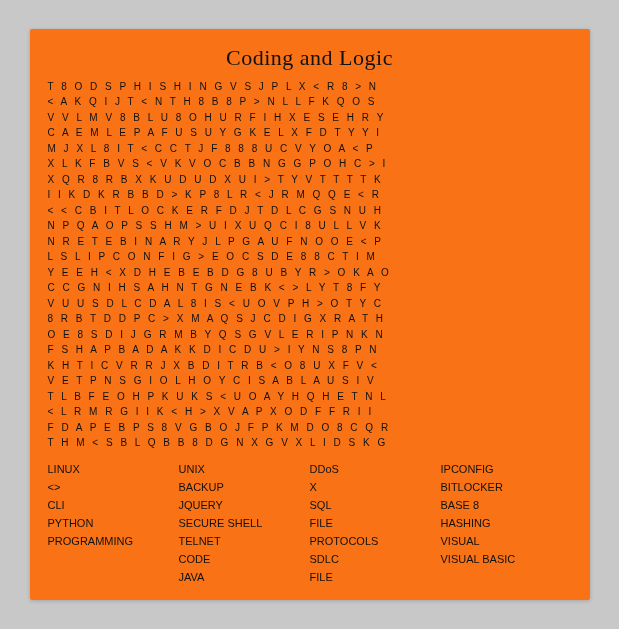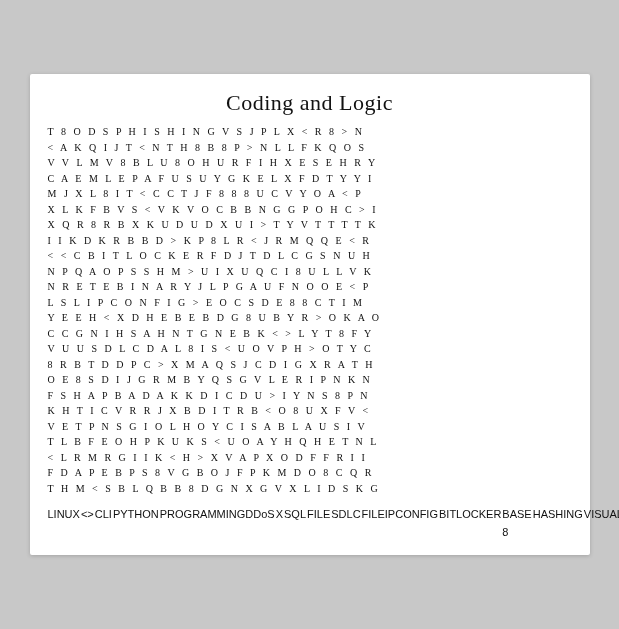--- a/index.html
+++ b/index.html
@@ -7,52 +7,53 @@
       width: 619px;
       height: 629px;
       background: #c8c8c8;
       display: flex;
       align-items: center;
       justify-content: center;
       font-family: Arial, sans-serif;
     }
     .page {
       width: 560px;
-      background: #ffffff;
+      background: #f97316;
       padding: 16px 18px 14px 18px;
       border-radius: 2px;
       box-shadow: 0 1px 4px rgba(0,0,0,0.18);
     }
     .title {
       text-align: center;
       font-size: 22px;
       font-weight: 400;
       letter-spacing: 0.5px;
       margin-bottom: 8px;
       color: #111;
       font-family: Georgia, serif;
     }
     .grid {
-      font-family: Liberation Serif, serif;
+      font-family: Liberation Sans, sans-serif;
       font-size: 10px;
       letter-spacing: 2.5px;
       line-height: 1.55;
       color: #111;
       margin-bottom: 10px;
       white-space: pre;
     }
     .words-section {
       display: flex;
       flex-direction: row;
       gap: 0;
       margin-top: 6px;
     }
     .words-col {
       flex: 1;
       display: flex;
+      flex-direction: column;
       gap: 1px;
     }
     .word-item {
       font-size: 11px;
       font-family: Arial, sans-serif;
       color: #111;
       line-height: 1.55;
       font-weight: 500;
     }
   </style>
@@ -86,25 +87,35 @@
 F D A P E B P S 8 V G B O J F P K M D O 8 C Q R
 T H M &lt; S B L Q B B 8 D G N X G V X L I D S K G</div>
   <div class="words-section">
     <div class="words-col" id="col1">
         <div class="word-item">LINUX</div>
         <div class="word-item">&lt;&gt;</div>
         <div class="word-item">CLI</div>
         <div class="word-item">PYTHON</div>
         <div class="word-item">PROGRAMMING</div>
       </div>
+    <div class="words-col" id="col2">
+        <div class="word-item">UNIX</div>
+        <div class="word-item">BACKUP</div>
+        <div class="word-item">JQUERY</div>
+        <div class="word-item">SECURE SHELL</div>
+        <div class="word-item">TELNET</div>
+        <div class="word-item">CODE</div>
+        <div class="word-item">JAVA</div>
+      </div>
     <div class="words-col" id="col3">
         <div class="word-item">DDoS</div>
         <div class="word-item">X</div>
         <div class="word-item">SQL</div>
         <div class="word-item">FILE</div>
+        <div class="word-item">PROTOCOLS</div>
         <div class="word-item">SDLC</div>
         <div class="word-item">FILE</div>
       </div>
     <div class="words-col" id="col4">
         <div class="word-item">IPCONFIG</div>
         <div class="word-item">BITLOCKER</div>
         <div class="word-item">BASE 8</div>
         <div class="word-item">HASHING</div>
         <div class="word-item">VISUAL</div>
         <div class="word-item">VISUAL BASIC</div>

